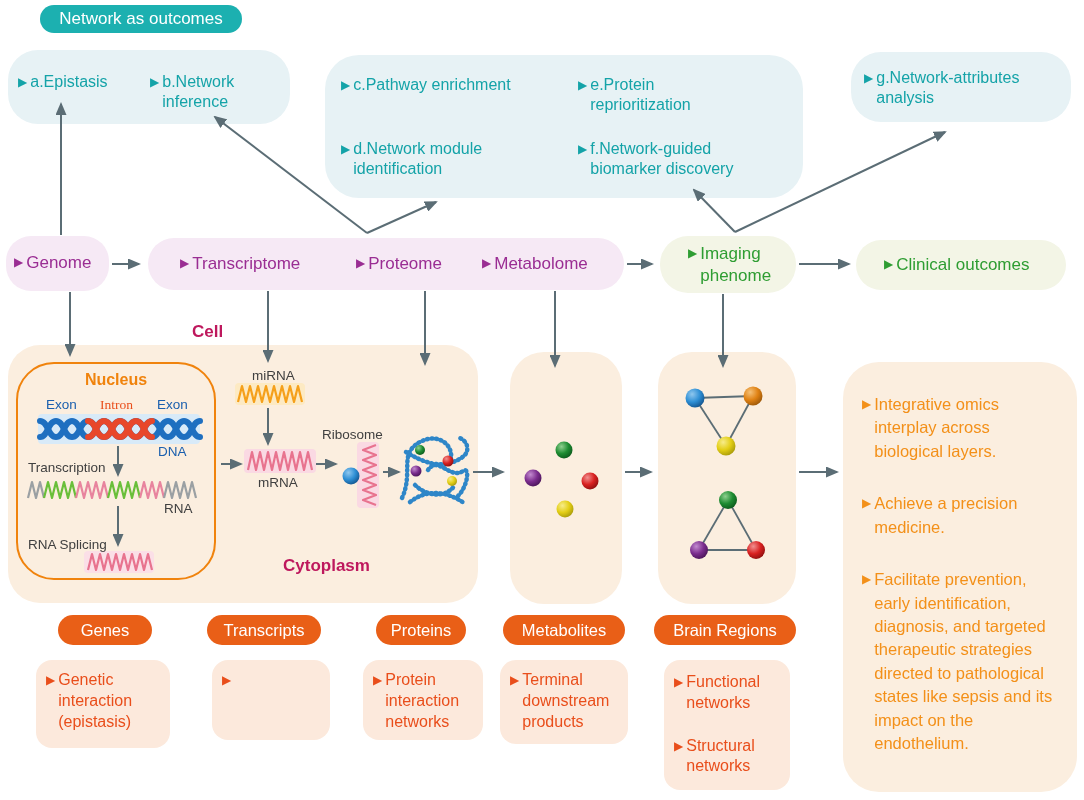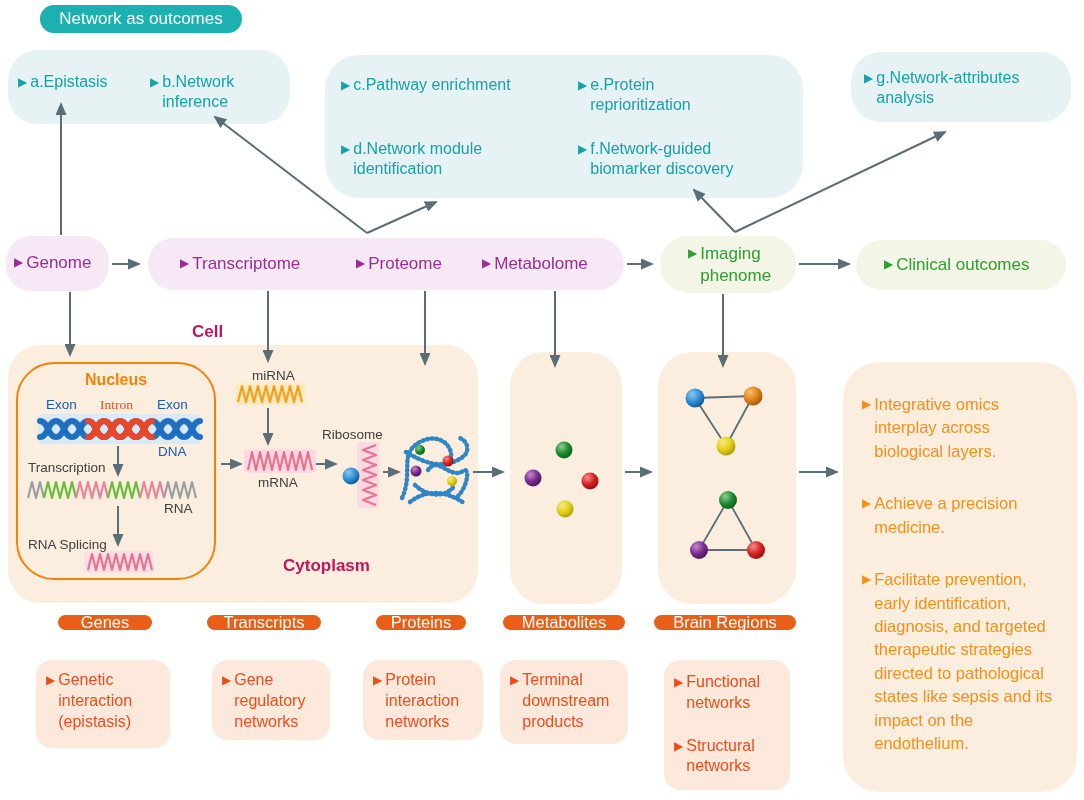--- a/index.html
+++ b/index.html
@@ -2,21 +2,21 @@
 <html><head>
 <meta charset="utf-8">
 <style>
   html,body{margin:0;padding:0;background:#fff;}
   body{font-family:"Liberation Sans","DejaVu Sans",sans-serif;}
   #canvas{position:relative;width:1084px;height:800px;background:#fff;overflow:hidden;}
   .abs{position:absolute;}
   
   .pill{display:flex;align-items:center;justify-content:center;color:#fff;}
   .pill.teal{background:#1CB0B0;font-size:17px;height:28px;border-radius:15px;}
-  .pill.orange{background:#E95F17;font-size:16.5px;height:15px;border-radius:16px;}
+  .pill.orange{background:#E95F17;font-size:16.5px;height:30px;border-radius:16px;}
   
   .mbox{background:#E7F2F5;border-radius:30px;}
   .peach{background:#FBEEDF;border-radius:32px;}
   .note{background:#FCE9DC;border-radius:16px;}
   
   .item{display:flex;align-items:flex-start;line-height:1.28;}
   .blt{flex:0 0 auto;font-size:12px;margin:3px 3px 0 0;}
   .txt{flex:1 1 auto;}
   .teal-t{color:#14A3A8;font-size:16px;}
   .purple-t{color:#9A2D93;font-size:17px;}
@@ -301,21 +301,20 @@
 
   <div class="abs note" style="left:36px;top:660px;width:134px;height:88px;padding:10px 2px 0 10px;box-sizing:border-box;">
     <div class="item redorange-t">
       <span class="blt">▶</span>
       <span class="txt">Genetic interaction (epistasis)</span>
     </div>
   </div>
   <div class="abs note" style="left:212px;top:660px;width:118px;height:80px;padding:10px 2px 0 10px;box-sizing:border-box;">
     <div class="item redorange-t">
       <span class="blt">▶</span>
-      <span class="txt">Gene regulatory networks</span>
     </div>
   </div>
   <div class="abs note" style="left:363px;top:660px;width:120px;height:80px;padding:10px 2px 0 10px;box-sizing:border-box;">
     <div class="item redorange-t">
       <span class="blt">▶</span>
       <span class="txt">Protein interaction networks</span>
     </div>
   </div>
   <div class="abs note" style="left:500px;top:660px;width:128px;height:84px;padding:10px 2px 0 10px;box-sizing:border-box;">
     <div class="item redorange-t">

